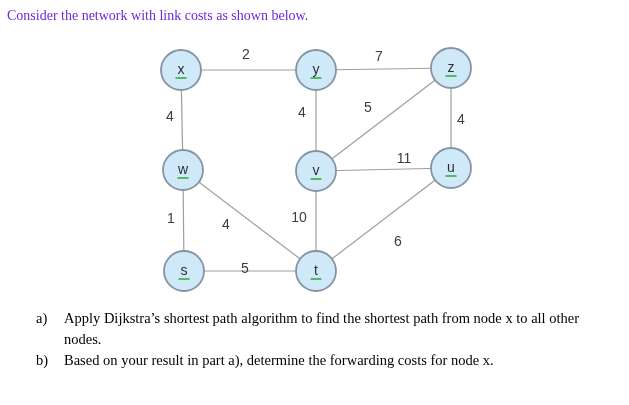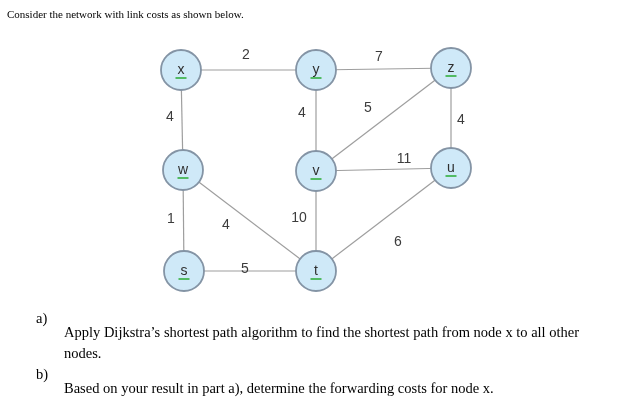--- a/index.html
+++ b/index.html
@@ -9,40 +9,40 @@
     height: 405px;
     background: #ffffff;
     overflow: hidden;
     font-family: "Liberation Serif", "DejaVu Serif", serif;
     color: #000000;
   }
   .intro {
     position: absolute;
     left: 7px;
     top: 8px;
-    font-size: 11px;
-    color: #000000;
+    font-size: 14px;
+    color: #6d28d9;
     white-space: nowrap;
   }
   .graph-svg {
     position: absolute;
     left: 0;
     top: 0;
   }
   .questions {
     position: absolute;
     left: 36px;
     top: 308px;
     width: 576px;
     font-size: 14.5px;
     line-height: 21px;
   }
   .q-row { display: flex; }
   .q-marker { width: 28px; flex: 0 0 28px; }
-  .q-text { flex: 1; margin-top: 14px; }
+  .q-text { flex: 1; }
   svg text {
     font-family: "Liberation Sans", "DejaVu Sans", sans-serif;
   }
   svg .edge-cost {
     font-size: 14px;
     fill: #3c3c3c;
   }
   svg .node-letter {
     font-size: 14px;
     fill: #2f2f2f;

